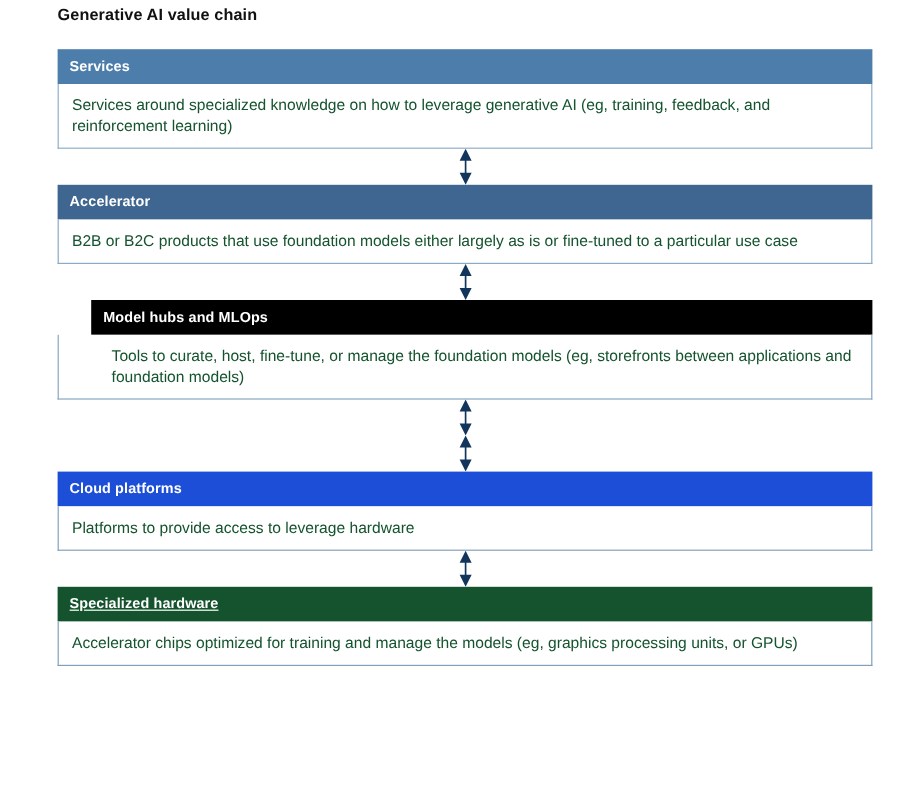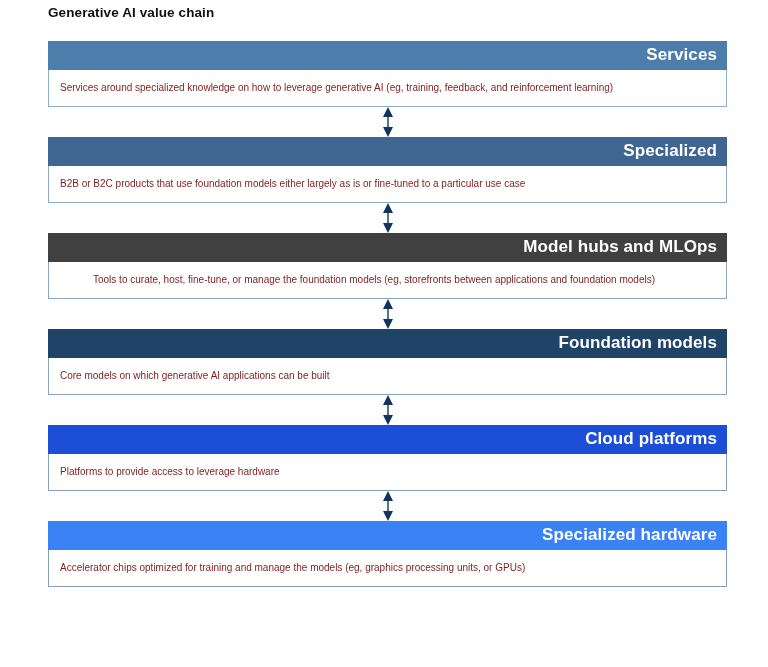--- a/index.html
+++ b/index.html
@@ -38,35 +38,34 @@
   }
   .layer {
     position: relative;
     width: 679px;
     box-sizing: border-box;
   }
   .layer-header {
     box-sizing: border-box;
     padding: 6px 10px 7px 10px;
     color: #ffffff;
-    font-size: 17px;
+    font-size: 12px;
     font-weight: bold;
     letter-spacing: 0.1px;
     line-height: 16px;
-    text-align: right;
   }
   .layer-body {
     box-sizing: border-box;
     background: #ffffff;
     border-style: solid;
     border-width: 0 1px 1px 1px;
     padding: 9px 12px 10px 11px;
-    font-size: 10px;
+    font-size: 13px;
     line-height: 17px;
-    color: #7f1d1d;
+    color: #14532d;
   }
   .connector {
     position: relative;
     height: 30px;
     width: 679px;
   }
   .connector svg {
     position: absolute;
     left: 331px;
     top: 0;
@@ -86,62 +85,58 @@
         <div class="layer-body" style="border-color: rgb(143, 176, 204);">Services around specialized knowledge on how to leverage generative AI (eg, training, feedback, and reinforcement learning)</div>
       </div>
       <div class="connector">
         <svg width="18" height="30" viewBox="0 0 18 30">
           <line x1="9" y1="5" x2="9" y2="25" stroke="#12355b" stroke-width="1.4"></line>
           <polygon points="9,0 14,10 4,10" fill="#12355b"></polygon>
           <polygon points="9,30 14,20 4,20" fill="#12355b"></polygon>
         </svg>
       </div>
       <div class="layer">
-        <div class="layer-header" style="background: rgb(63, 102, 144);">Specialized</div>
+        <div class="layer-header" style="background: rgb(63, 102, 144);">Accelerator</div>
         <div class="layer-body" style="border-color: rgb(138, 170, 198);">B2B or B2C products that use foundation models either largely as is or fine-tuned to a particular use case</div>
       </div>
       <div class="connector">
         <svg width="18" height="30" viewBox="0 0 18 30">
           <line x1="9" y1="5" x2="9" y2="25" stroke="#12355b" stroke-width="1.4"></line>
           <polygon points="9,0 14,10 4,10" fill="#12355b"></polygon>
           <polygon points="9,30 14,20 4,20" fill="#12355b"></polygon>
         </svg>
       </div>
       <div class="layer">
-        <div class="layer-header" style="background: #404040;">Model hubs and MLOps</div>
+        <div class="layer-header" style="background: #000000; margin-left: 28px;">Model hubs and MLOps</div>
         <div class="layer-body" style="border-color: rgb(136, 167, 194); padding-left: 44px;">Tools to curate, host, fine-tune, or manage the foundation models (eg, storefronts between applications and foundation models)</div>
       </div>
       <div class="connector">
         <svg width="18" height="30" viewBox="0 0 18 30">
           <line x1="9" y1="5" x2="9" y2="25" stroke="#12355b" stroke-width="1.4"></line>
           <polygon points="9,0 14,10 4,10" fill="#12355b"></polygon>
           <polygon points="9,30 14,20 4,20" fill="#12355b"></polygon>
         </svg>
-      </div>
-      <div class="layer">
-        <div class="layer-header" style="background: rgb(31, 68, 104);">Foundation models</div>
-        <div class="layer-body" style="border-color: rgb(134, 164, 191);">Core models on which generative AI applications can be built</div>
       </div>
       <div class="connector">
         <svg width="18" height="30" viewBox="0 0 18 30">
           <line x1="9" y1="5" x2="9" y2="25" stroke="#12355b" stroke-width="1.4"></line>
           <polygon points="9,0 14,10 4,10" fill="#12355b"></polygon>
           <polygon points="9,30 14,20 4,20" fill="#12355b"></polygon>
         </svg>
       </div>
       <div class="layer">
         <div class="layer-header" style="background: #1d4ed8;">Cloud platforms</div>
         <div class="layer-body" style="border-color: rgb(132, 162, 189);">Platforms to provide access to leverage hardware</div>
       </div>
       <div class="connector">
         <svg width="18" height="30" viewBox="0 0 18 30">
           <line x1="9" y1="5" x2="9" y2="25" stroke="#12355b" stroke-width="1.4"></line>
           <polygon points="9,0 14,10 4,10" fill="#12355b"></polygon>
           <polygon points="9,30 14,20 4,20" fill="#12355b"></polygon>
         </svg>
       </div>
       <div class="layer">
-        <div class="layer-header" style="background: #3b82f6;">Specialized hardware</div>
+        <div class="layer-header" style="background: #14532d; text-decoration: underline;">Specialized hardware</div>
         <div class="layer-body" style="border-color: rgb(130, 160, 187);">Accelerator chips optimized for training and manage the models (eg, graphics processing units, or GPUs)</div>
       </div>
     </div>
 
 </div>
 
 </body></html>

